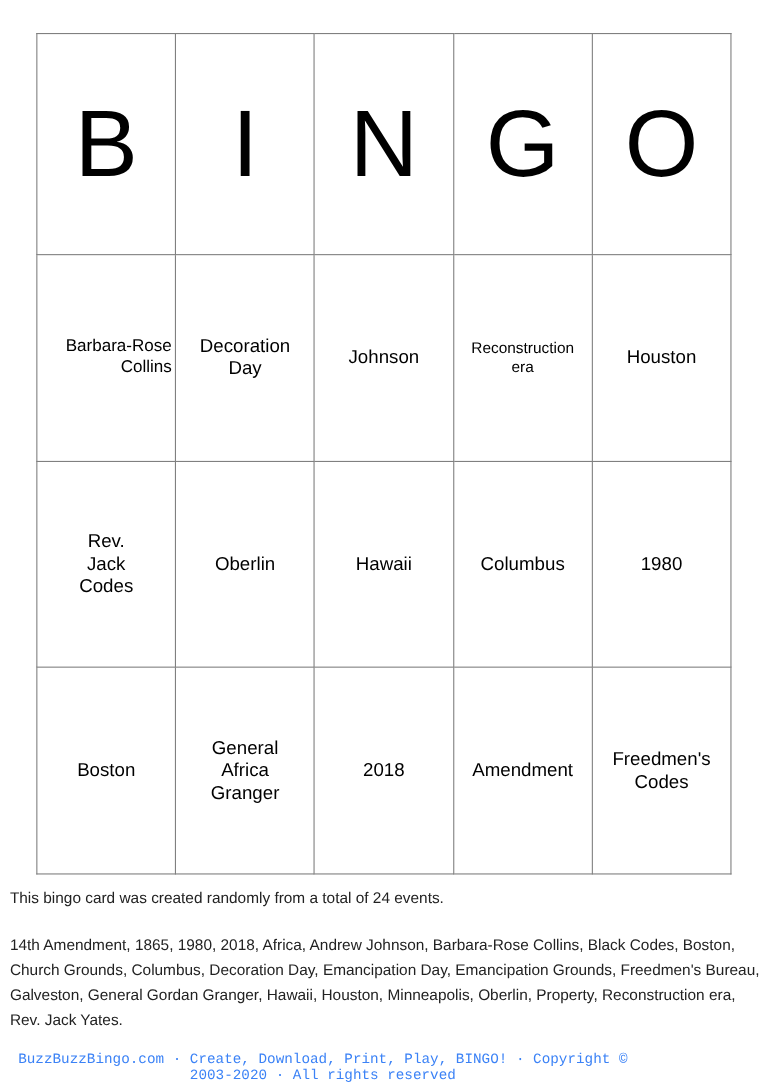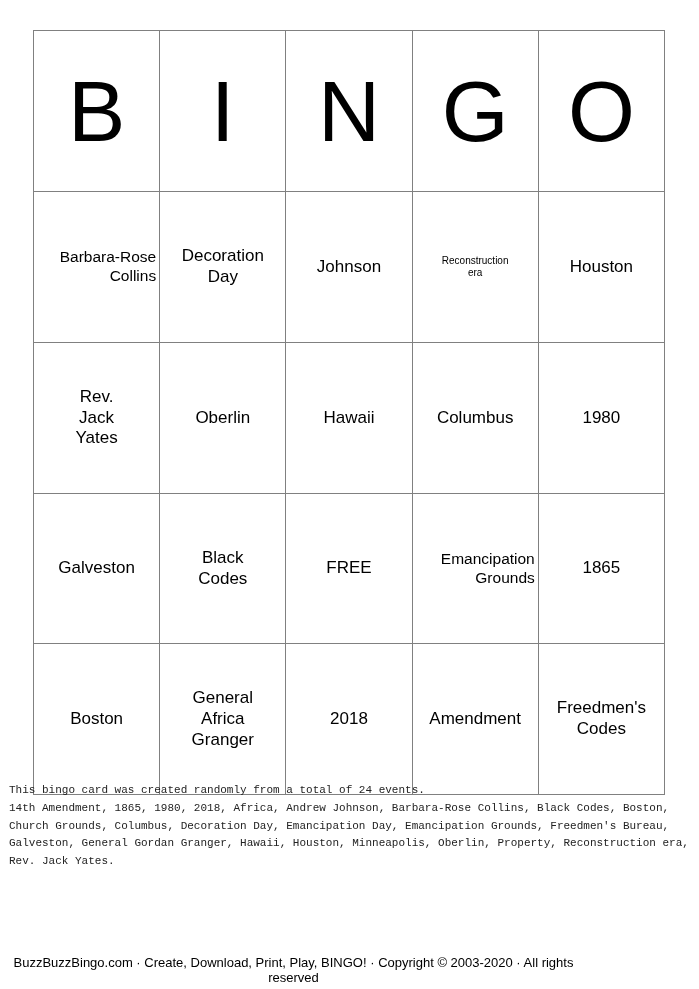--- a/index.html
+++ b/index.html
@@ -55,52 +55,53 @@
   tr.cell-row td {
     height: 126px;
   }
   .cell-text {
     display: block;
     font-size: 17px;
     line-height: 1.22;
     white-space: pre-line;
   }
   .cell-text.size-sm {
-    font-size: 10px;
+    font-size: 14px;
   }
   .cell-text.size-md {
     font-size: 15.5px;
     text-align: right;
   }
 
   #note {
     position: absolute;
     left: 9px;
-    top: 782px;
+    top: 805px;
     width: 682px;
-    font-size: 11px;
+    font-size: 14px;
     line-height: 1.62;
     color: #222222;
-    font-family: Liberation Mono, monospace;
   }
   #note .note-line {
     display: block;
   }
   #note .note-events {
     display: block;
+    margin-top: 20px;
   }
 
   #footer {
     position: absolute;
     left: 0;
     top: 955px;
     width: 587px;
     text-align: center;
     font-size: 13px;
-    color: #000000;
+    color: #3b82f6;
+    font-family: Liberation Mono, monospace;
   }
 </style>
 </head>
 <body>
 
 <div id="card">
   <table class="bingo-grid">
     <tbody>
       <tr class="header-row">
         <td>
@@ -138,55 +139,36 @@
           </td>
         <td>
             <span class="cell-text">Houston</span>
           </td>
       </tr>
 
       <tr class="cell-row">
         <td>
             <span class="cell-text">Rev.
 Jack
-Yates</span>
+Codes</span>
           </td>
         <td>
             <span class="cell-text">Oberlin</span>
           </td>
         <td>
             <span class="cell-text">Hawaii</span>
           </td>
         <td>
             <span class="cell-text">Columbus</span>
           </td>
         <td>
             <span class="cell-text">1980</span>
           </td>
       </tr>
 
-      <tr class="cell-row">
-        <td>
-            <span class="cell-text">Galveston</span>
-          </td>
-        <td>
-            <span class="cell-text">Black
-Codes</span>
-          </td>
-        <td>
-            <span class="cell-text">FREE</span>
-          </td>
-        <td>
-            <span class="cell-text size-md">Emancipation
-Grounds</span>
-          </td>
-        <td>
-            <span class="cell-text">1865</span>
-          </td>
-      </tr>
 
 
       <tr class="cell-row">
         <td>
             <span class="cell-text">Boston</span>
           </td>
         <td>
             <span class="cell-text">General
 Africa
 Granger</span>

